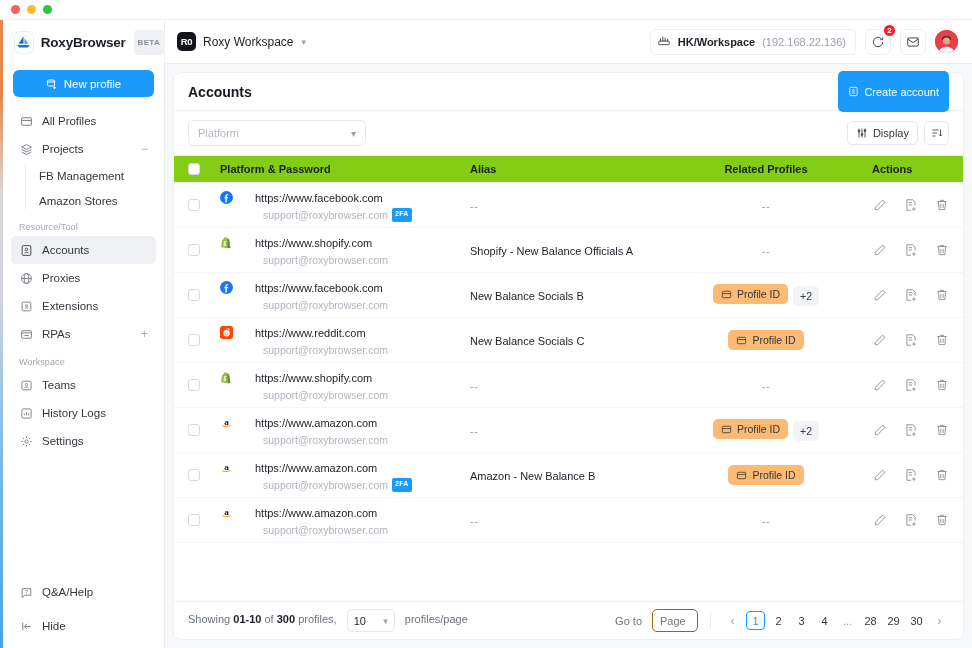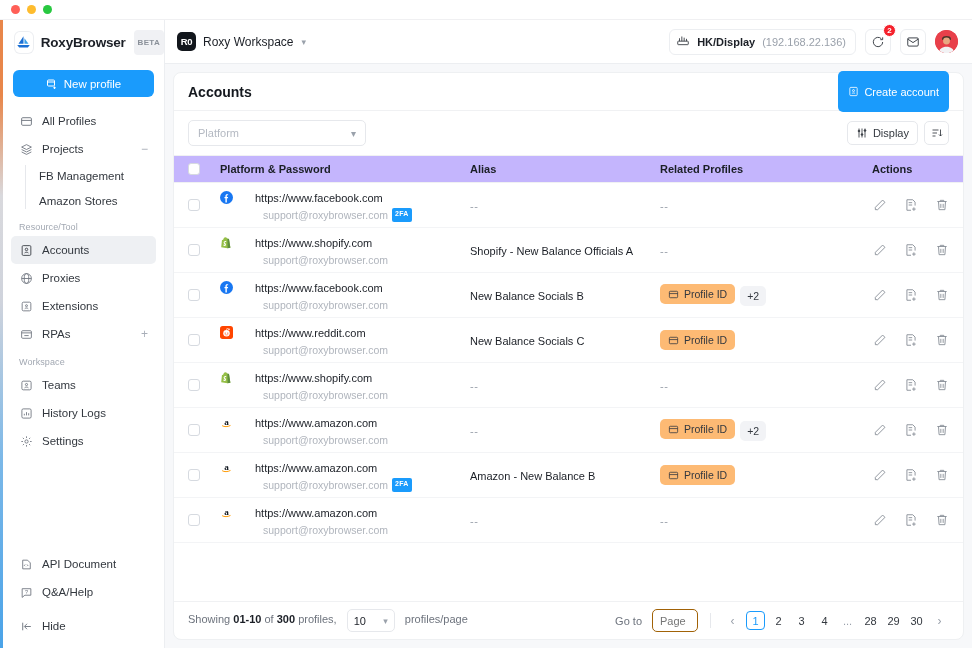--- a/index.html
+++ b/index.html
@@ -166,27 +166,27 @@
   .sort-btn {
     width: 25px; height: 24px; border: 1px solid #e6e8ec; border-radius: 5px; background: #fff;
     display: flex; align-items: center; justify-content: center; cursor: pointer;
   }
 
   
   .table { flex: 1; display: flex; flex-direction: column; min-height: 0; }
   .thead {
     display: flex; align-items: center; height: 28px; flex: 0 0 28px;
     border-top: 1px solid #f0f1f3; border-bottom: 1px solid #f0f1f3;
-    padding: 0 14px; background: #c4b5fd;
+    padding: 0 14px; background: #84cc16;
   }
   .thead .th { font-size: 11px; font-weight: bold; color: #1b1f26; }
   .col-chk { width: 32px; flex: 0 0 32px; display: flex; align-items: center; }
   .col-plat { flex: 0 0 250px; }
   .col-alias { flex: 0 0 190px; }
-  .col-rel { flex: 0 0 212px; }
+  .col-rel { flex: 0 0 212px; text-align: center; }
   .col-act { flex: 1; }
 
   .chk {
     width: 12px; height: 12px; border: 1px solid #d6dae0; border-radius: 3px; background: #fff;
     cursor: pointer;
   }
 
   .tbody { flex: 1; overflow: hidden; }
   .row {
     display: flex; align-items: center; height: 45px;
@@ -396,30 +396,20 @@
             </svg>
           </span>
           <span>Settings</span>
         </div>
       </div>
 
       <div class="nav-bottom">
         <div class="nav-item">
           <span class="ico">
             <svg width="13" height="13" viewBox="0 0 24 24" fill="none" stroke="#6d737d" stroke-width="1.6">
-              <path d="M5 4h9l5 5v11H5z"></path>
-                <path d="M9.5 12l-1.5 1.5L9.5 15"></path>
-                <path d="M13 12l1.5 1.5L13 15"></path>
-            </svg>
-          </span>
-          <span>API Document</span>
-        </div>
-        <div class="nav-item">
-          <span class="ico">
-            <svg width="13" height="13" viewBox="0 0 24 24" fill="none" stroke="#6d737d" stroke-width="1.6">
               <path d="M4 5h16v12H9l-5 4z"></path>
                 <text x="12" y="14" font-size="10" fill="#6d737d" stroke="none" text-anchor="middle">?</text>
             </svg>
           </span>
           <span>Q&amp;A/Help</span>
         </div>
         <div class="nav-sep"></div>
         <div class="nav-item">
           <span class="ico">
             <svg width="13" height="13" viewBox="0 0 24 24" fill="none" stroke="#6d737d" stroke-width="1.7">
@@ -443,21 +433,21 @@
         </div>
 
         <div class="top-right">
           <div class="region">
             <span>
               <svg width="14" height="14" viewBox="0 0 24 24" fill="none" stroke="#33383f" stroke-width="1.5">
                 <rect x="3" y="14" width="18" height="6" rx="1"></rect>
                 <path d="M6 14V9M10 14V6M14 14V8M18 14V10"></path>
               </svg>
             </span>
-            <span class="region-name">HK/Display</span>
+            <span class="region-name">HK/Workspace</span>
             <span class="region-ip">(192.168.22.136)</span>
           </div>
 
           <div class="icon-btn">
             <svg width="14" height="14" viewBox="0 0 24 24" fill="none" stroke="#33383f" stroke-width="1.6">
               <path d="M20 12a8 8 0 1 1-2.3-5.6"></path>
                 <path d="M20 4v4h-4"></path>
             </svg>
             <span class="badge">2</span>
           </div>

